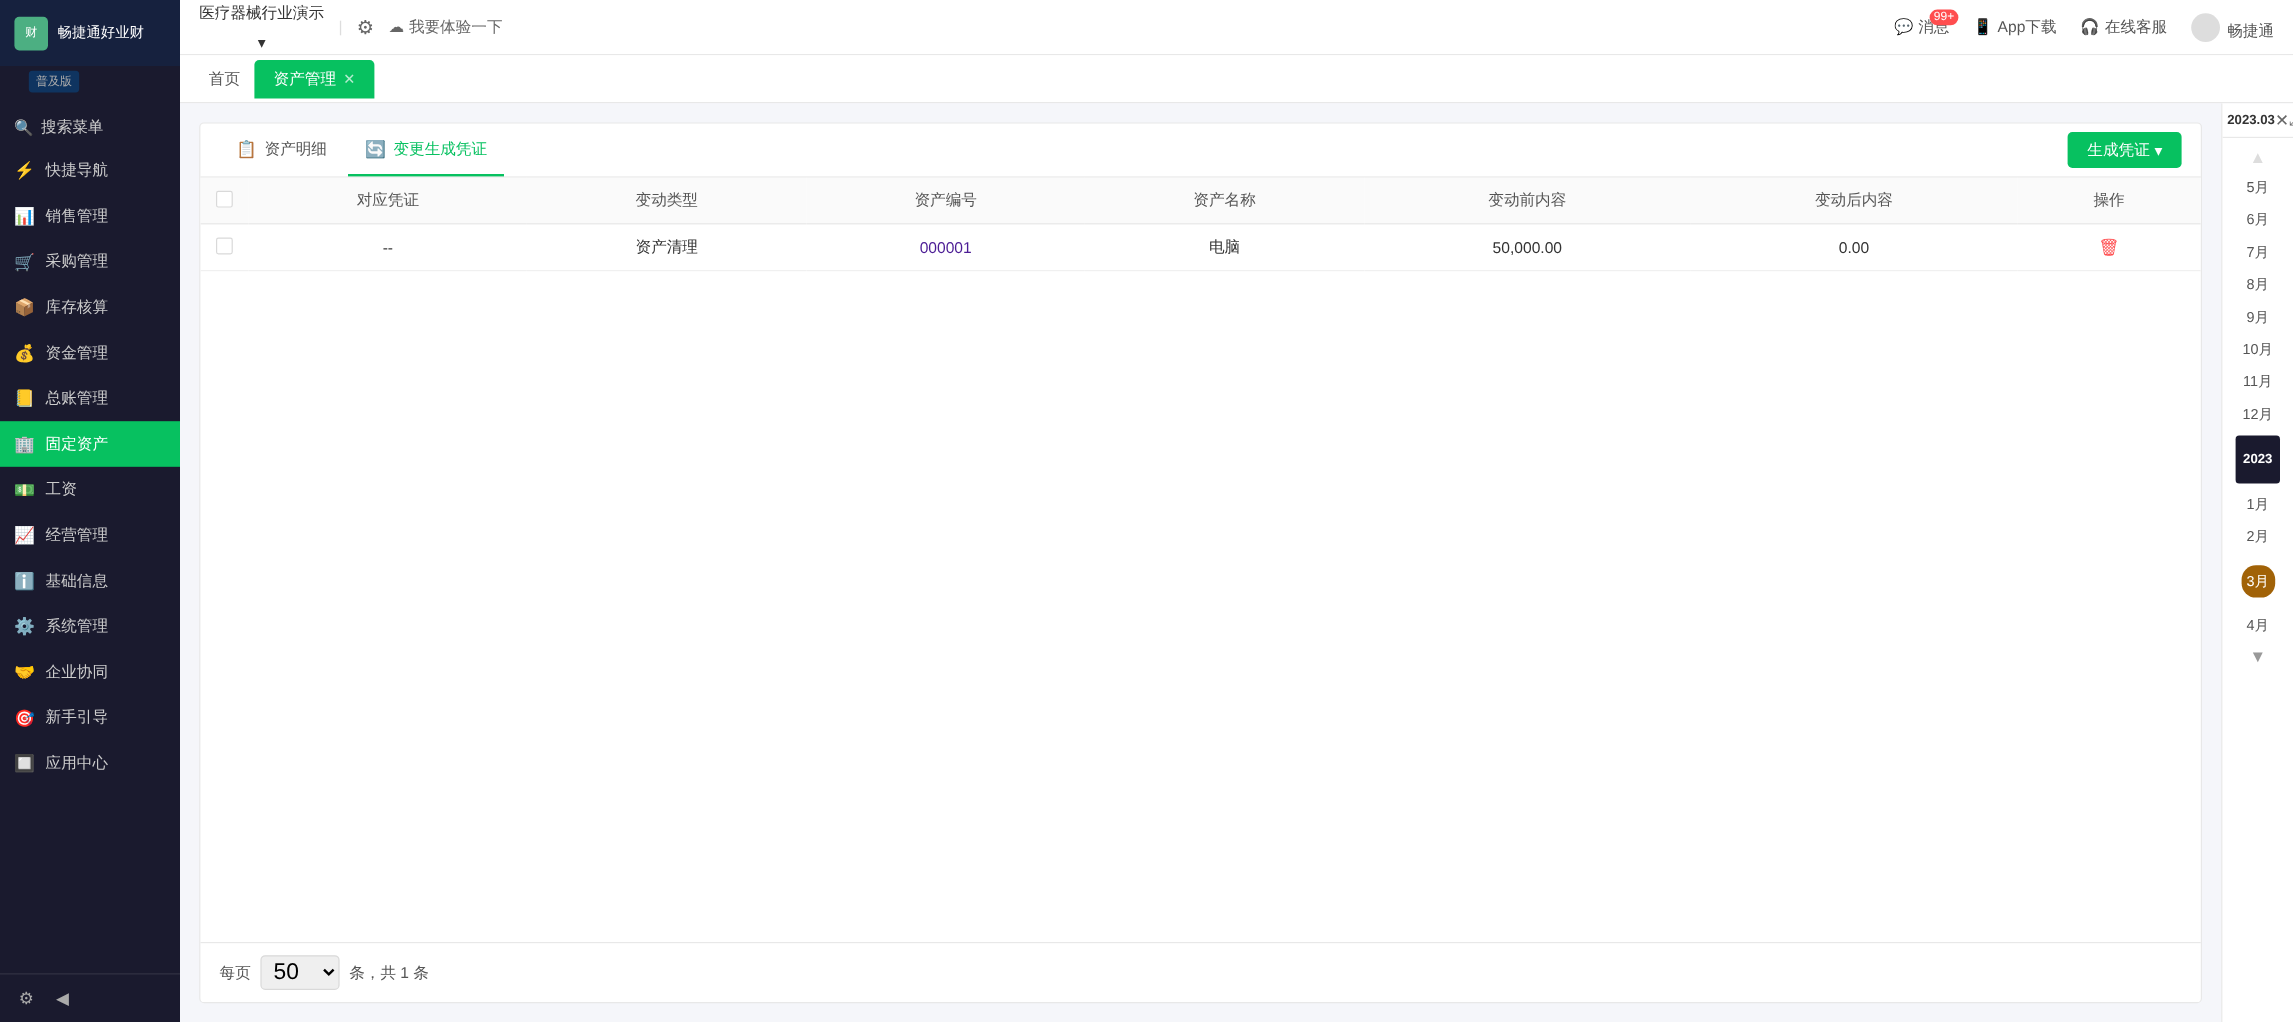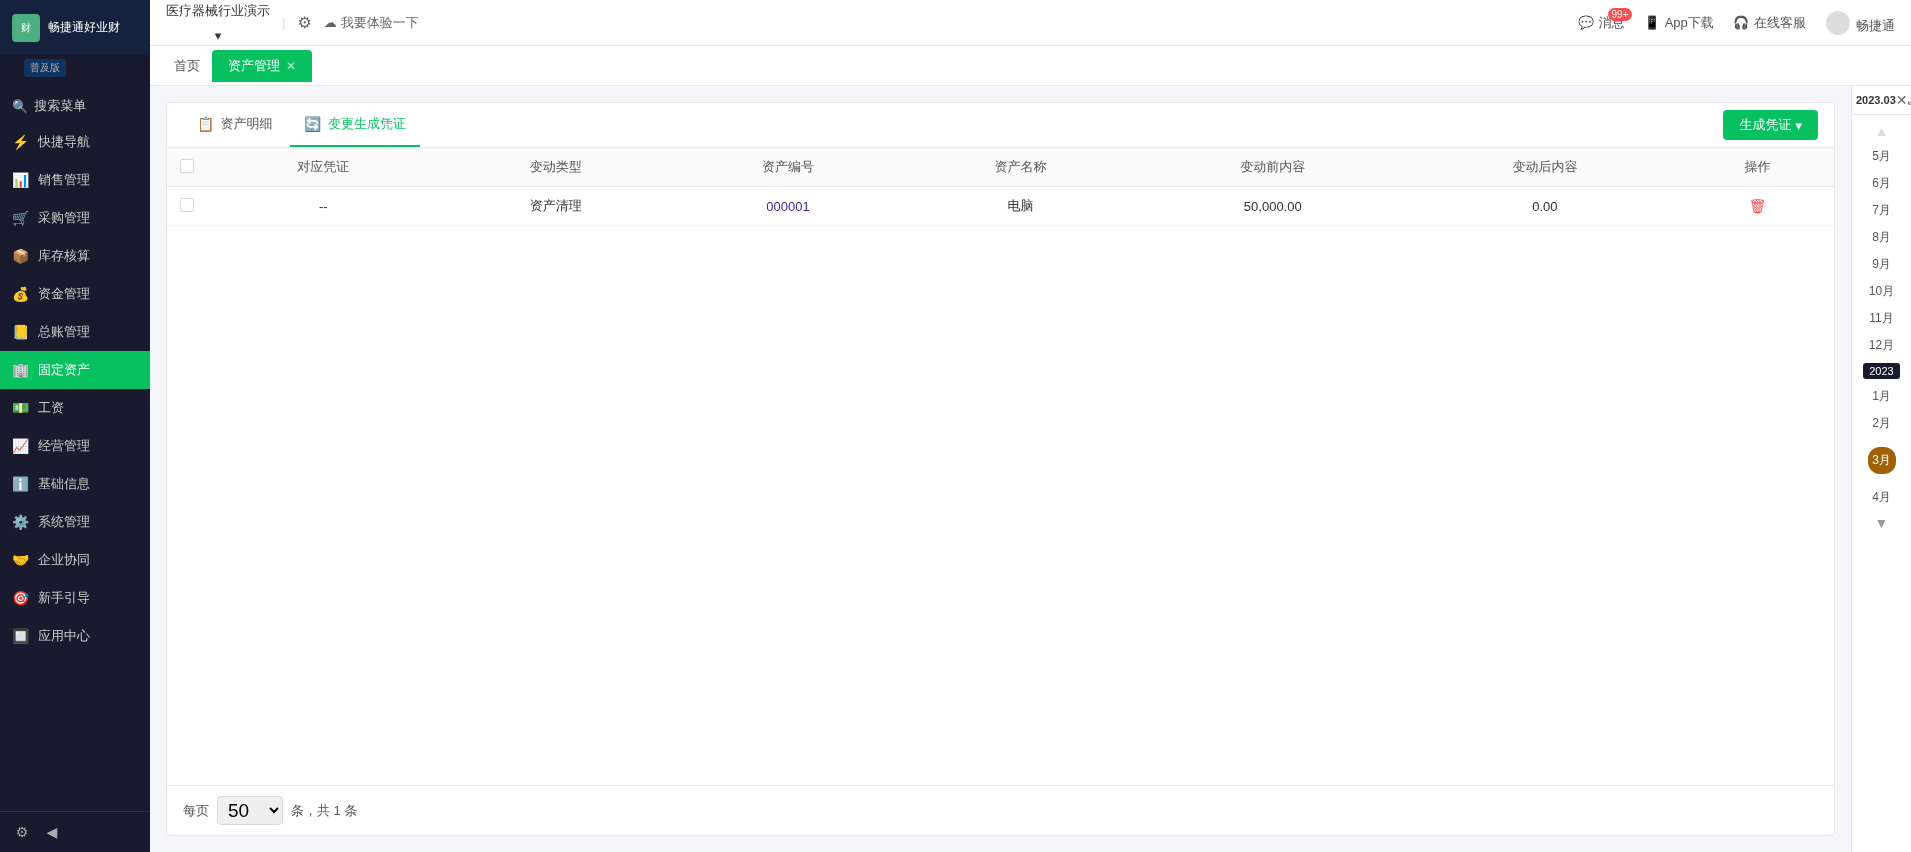--- a/index.html
+++ b/index.html
@@ -343,24 +343,25 @@
       background: #a16207;
       color: #fff;
       border-radius: 12px;
       width: 28px;
       margin: 10px auto;
     }
     .timeline-year {
       background: #1a1a2e;
       color: #fff;
       font-size: 11px;
-      padding: 2px 6px;
+      padding: 14px 6px;
       border-radius: 3px;
       margin: 4px auto;
       text-align: center;
+      font-weight: bold;
     }
     .timeline-nav-btn {
       cursor: pointer;
       color: #999;
       font-size: 14px;
       padding: 4px;
     }
     .timeline-nav-btn.disabled { color: #ddd; cursor: default; }
   </style>
 </head>

